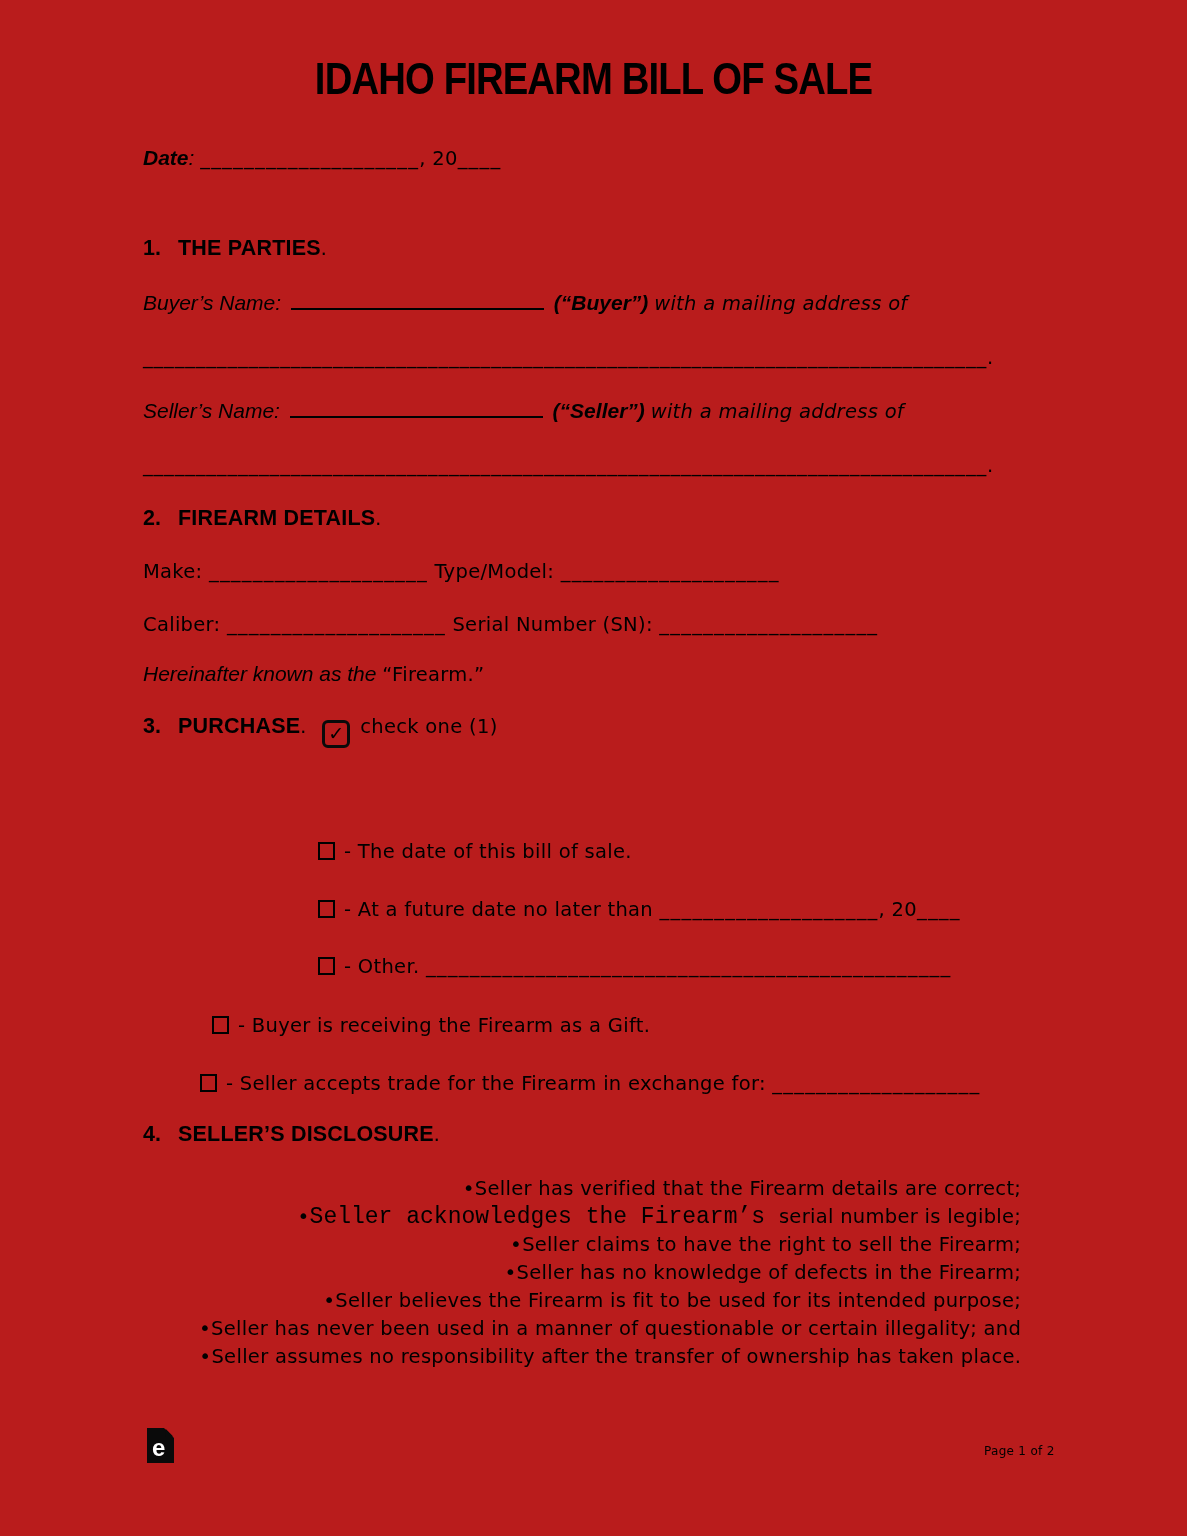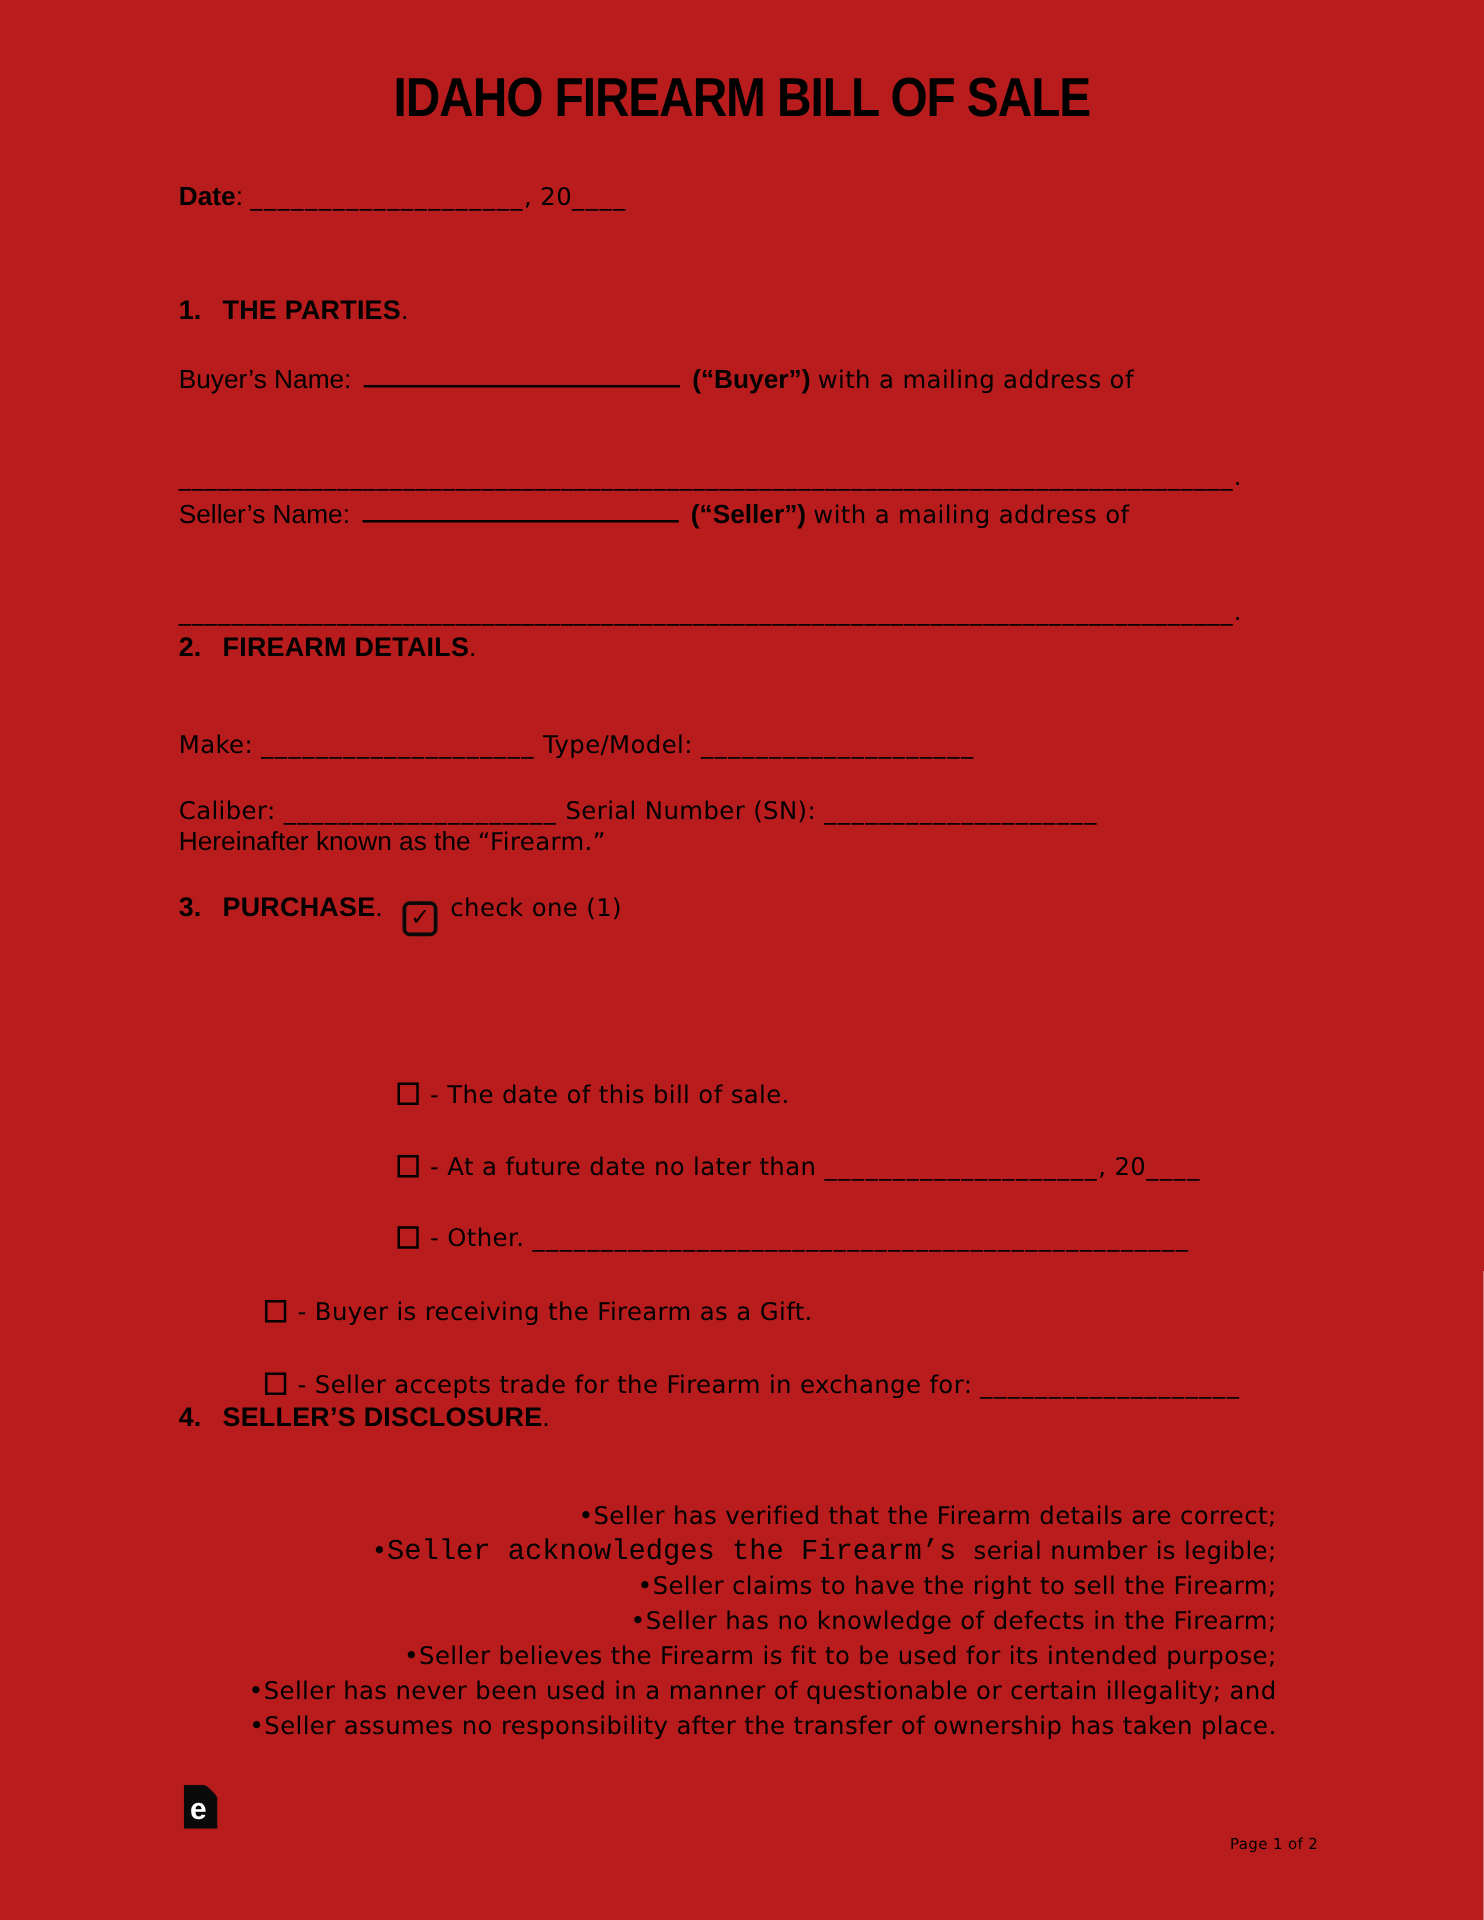--- a/index.html
+++ b/index.html
@@ -1,23 +1,23 @@
 <!DOCTYPE html>
 <html><head>
 <meta charset="utf-8">
 <style>
   html,body { margin:0; padding:0; background:#ffffff; }
   .page {
     position:relative; width:1187px; height:1536px; background:#b91c1c;
     color:#000; overflow:hidden;
   }
   .narrow { font-family:"Liberation Sans","DejaVu Sans",sans-serif; }
-  .round  { font-family:"DejaVu Sans","Liberation Sans",sans-serif; letter-spacing:0.3px;margin-top:24px; }
+  .round  { font-family:"DejaVu Sans","Liberation Sans",sans-serif; letter-spacing:0.3px; }
   .b  { font-weight:bold; }
-  .fs21 { font-size:21px; }
+  .fs21 { font-size:21px;font-style:italic; }
   .fs19 { font-size:19.5px; }
   .row { position:absolute; left:143px; white-space:nowrap; }
   .title {
     position:absolute; top:54px; left:0; width:100%; text-align:center;
     font-weight:bold; font-size:44px; letter-spacing:-1px;
     transform:scaleX(0.87); transform-origin:center;
   }
   .h { font-size:21.5px; }
   .h .num { display:inline-block; width:35px; font-weight:bold; }
   .h .lbl { font-weight:bold; letter-spacing:0.2px; }
@@ -77,21 +77,21 @@
 
 
   <div class="row round fs19" style="left:318px; top:840px"><span class="cb"></span><span>- The date of this bill of sale.</span></div>
 
   <div class="row round fs19" style="left:318px; top:898px"><span class="cb"></span><span>- At a future date no later than </span><span class="blank">____________________</span><span>, 20</span><span class="blank">____</span></div>
 
   <div class="row round fs19" style="left:318px; top:955px"><span class="cb"></span><span>- Other. </span><span class="blank">________________________________________________</span></div>
 
   <div class="row round fs19" style="left:212px; top:1014px"><span class="cb"></span><span>- Buyer is receiving the Firearm as a Gift.</span></div>
 
-  <div class="row round fs19" style="left:212px; top:1072px"><span class="cb"></span><span>- Seller accepts trade for the Firearm in exchange for: </span><span class="blank">___________________</span></div>
+  <div class="row round fs19" style="left:200px; top:1072px"><span class="cb"></span><span>- Seller accepts trade for the Firearm in exchange for: </span><span class="blank">___________________</span></div>
 
   <div class="row h narrow" style="top:1122px"><span class="num">4.</span><span class="lbl">SELLER’S DISCLOSURE</span><span>.</span></div>
 
   <div class="bullets round fs19">
     <div class="bullet-row"><span class="marker">•</span><span class="bullet-lead"></span><span>Seller has verified that the Firearm details are correct;</span></div>
     <div class="bullet-row"><span class="marker">•</span><span class="bullet-lead">Seller acknowledges the Firearm’s </span><span>serial number is legible;</span></div>
     <div class="bullet-row"><span class="marker">•</span><span class="bullet-lead"></span><span>Seller claims to have the right to sell the Firearm;</span></div>
     <div class="bullet-row"><span class="marker">•</span><span class="bullet-lead"></span><span>Seller has no knowledge of defects in the Firearm;</span></div>
     <div class="bullet-row"><span class="marker">•</span><span class="bullet-lead"></span><span>Seller believes the Firearm is fit to be used for its intended purpose;</span></div>
     <div class="bullet-row"><span class="marker">•</span><span class="bullet-lead"></span><span>Seller has never been used in a manner of questionable or certain illegality; and</span></div>

